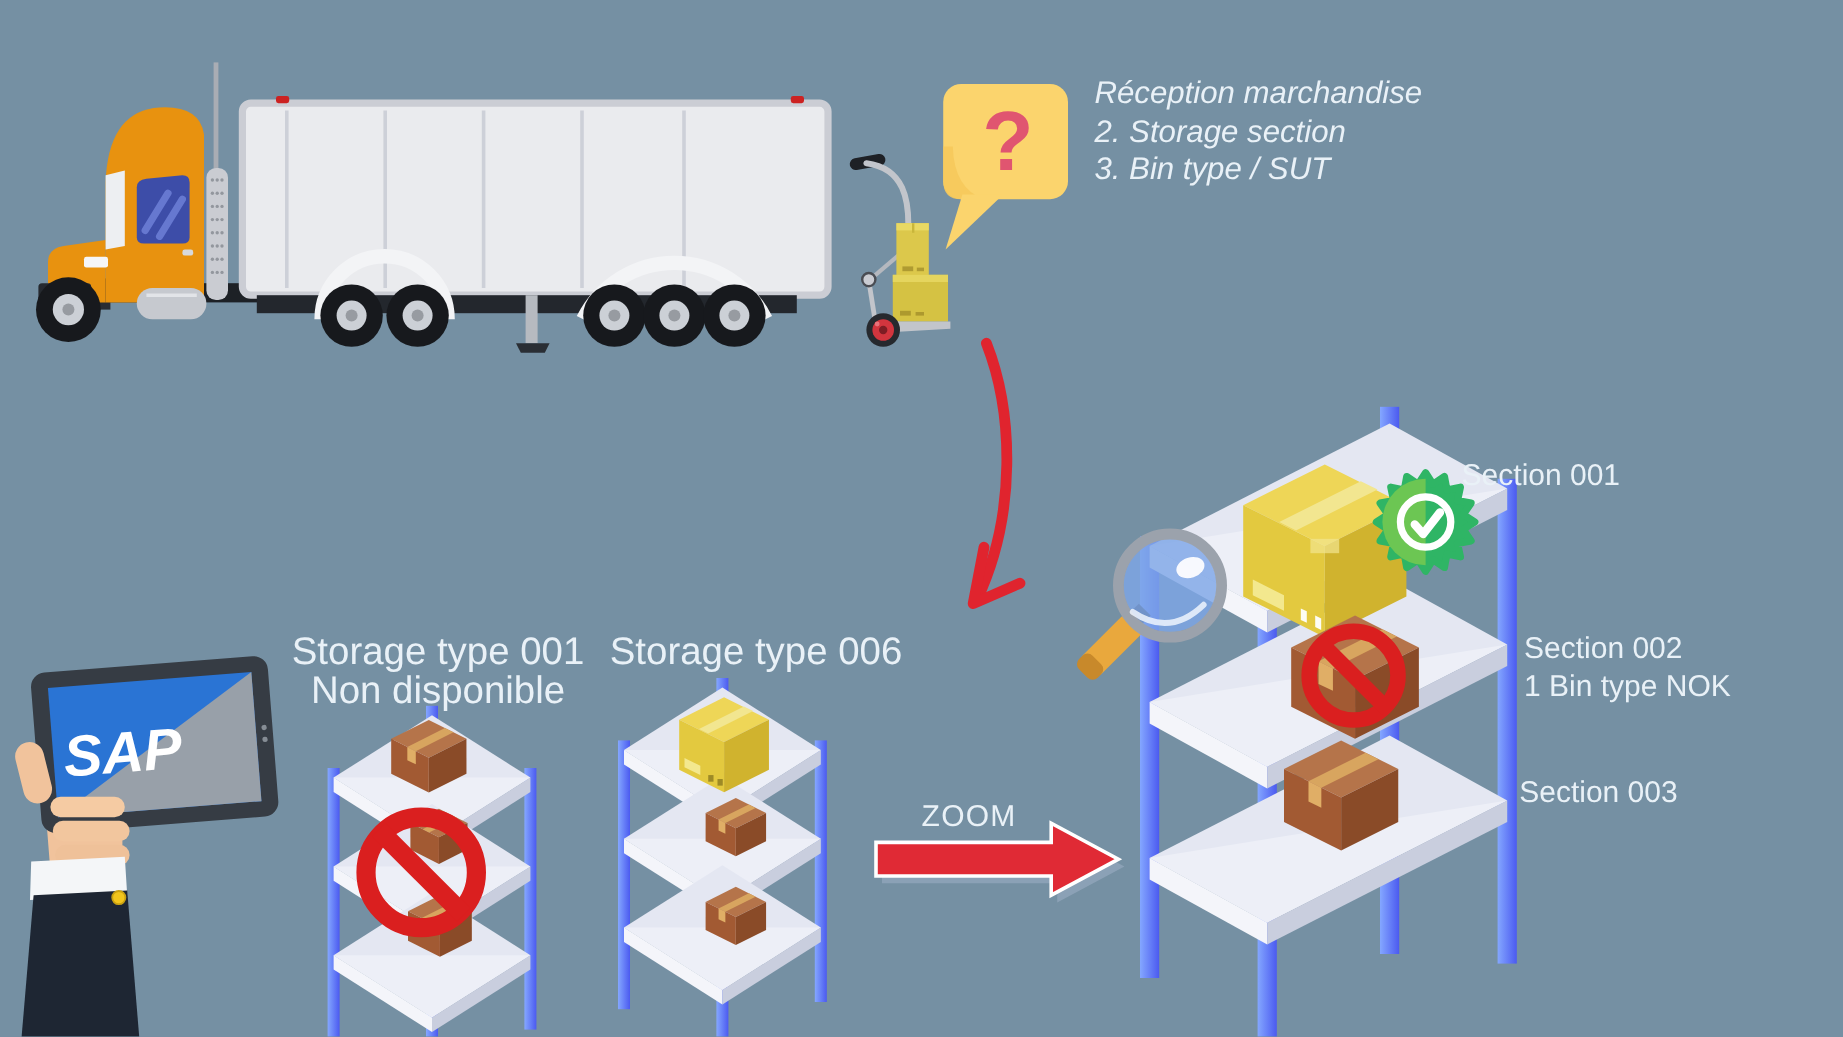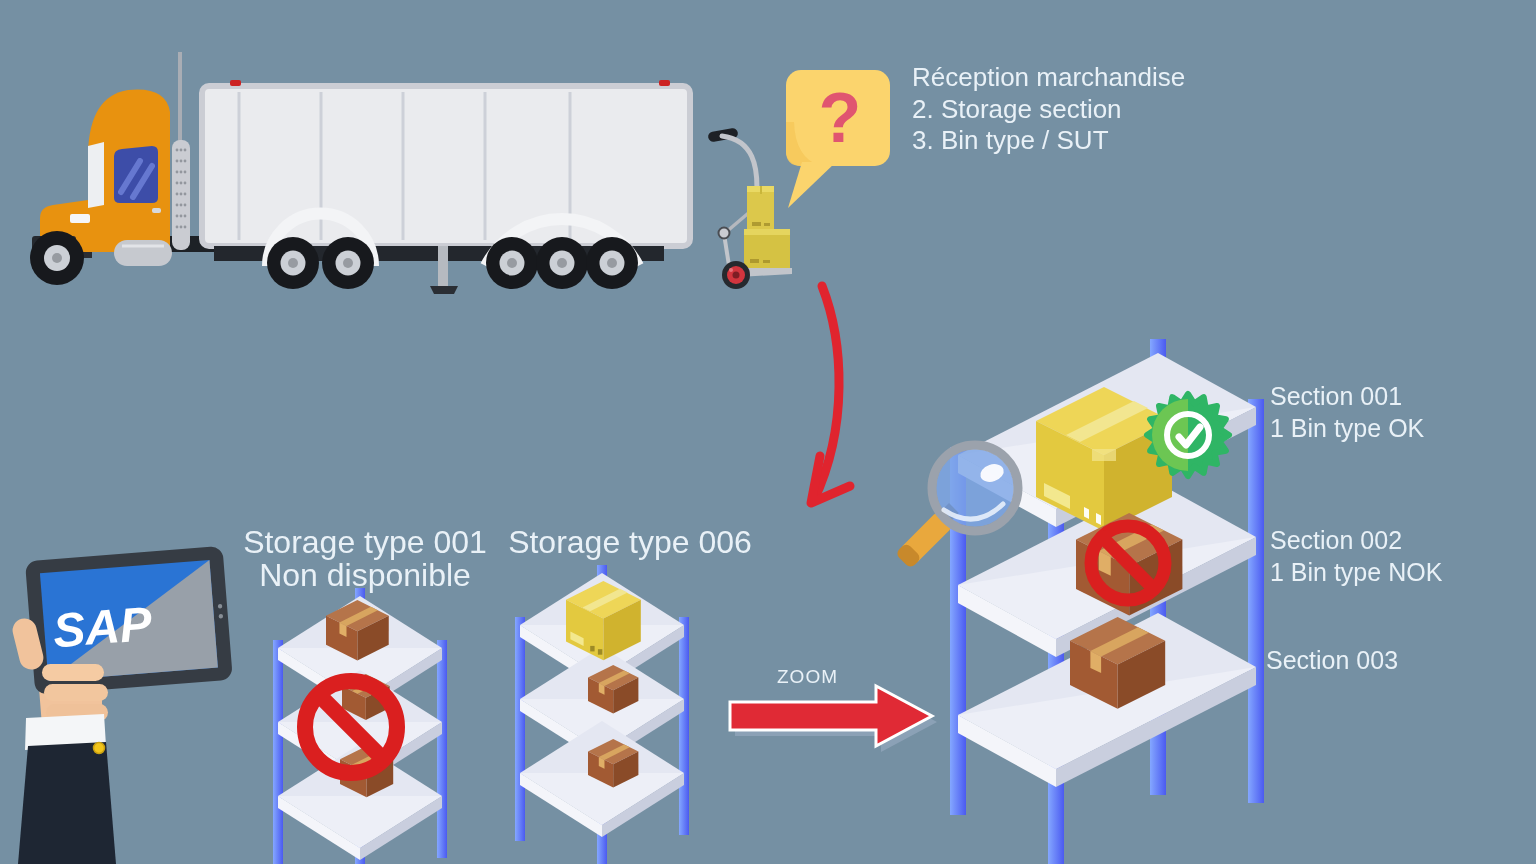--- a/index.html
+++ b/index.html
@@ -6,24 +6,24 @@
   body{
     width:1536px;height:864px;overflow:hidden;position:relative;
     background:#7590a3;
     font-family:"Liberation Sans", sans-serif;
   }
   .abs{position:absolute;}
   .txt{
     color:#e9f1f7;
     font-family:"Liberation Sans", sans-serif;
   }
-  .reception{left:912px;top:62px;width:340px;font-size:26px;line-height:31.5px;font-weight:400;}
+  .reception{left:912px;top:62px;width:340px;font-size:26px;line-height:31.5px;font-weight:400;font-style:italic;}
   .storage-label{font-size:32px;line-height:33px;text-align:center;font-weight:400;}
   .section-label{font-size:25px;line-height:32px;font-weight:400;}
-  .zoom-label{left:740px;top:666px;width:135px;font-size:19px;text-align:center;letter-spacing:1px;}
+  .zoom-label{left:740px;top:666px;width:135px;font-size:25px;text-align:center;letter-spacing:1px;}
   svg{display:block;}
 </style>
 </head>
 <body>
 
 <div class="abs" style="left:18px;top:40px;">
 <svg width="680" height="256" viewBox="0 0 680 256">
 
   <rect x="40" y="196" width="330" height="16" fill="#1d2126"></rect>
 
@@ -409,23 +409,22 @@
     <rect x="65" y="88" width="22" height="62" rx="9" fill="#e9a83d"></rect>
     <rect x="65" y="136" width="22" height="16" rx="6" fill="#c8892b"></rect>
   </g>
   <circle cx="103" cy="60" r="39" fill="#7ea6e6" fill-opacity="0.82"></circle>
   <circle cx="103" cy="60" r="43" fill="none" stroke="#9ba2ac" stroke-width="9"></circle>
   <ellipse cx="120" cy="45" rx="12" ry="8.5" fill="#fdfdff" opacity="0.95" transform="rotate(-18 120 45)"></ellipse>
   <path d="M 72 82 Q 103 103 131 76" stroke="#eef4fd" stroke-width="5" fill="none" stroke-linecap="round" opacity="0.85"></path>
 </svg>
 </div>
 
-<div class="abs txt section-label" style="left:1270px;top:380px;width:260px;">
+<div class="abs txt section-label" style="left:1218px;top:380px;width:260px;">
   <div>Section 001</div>
-  <div>1 Bin type OK</div>
 </div>
 <div class="abs txt section-label" style="left:1270px;top:524px;width:260px;">
   <div>Section 002</div>
   <div>1 Bin type NOK</div>
 </div>
 <div class="abs txt section-label" style="left:1266px;top:644px;width:260px;">
   <div>Section 003</div>
 </div>
 
 </body></html>

